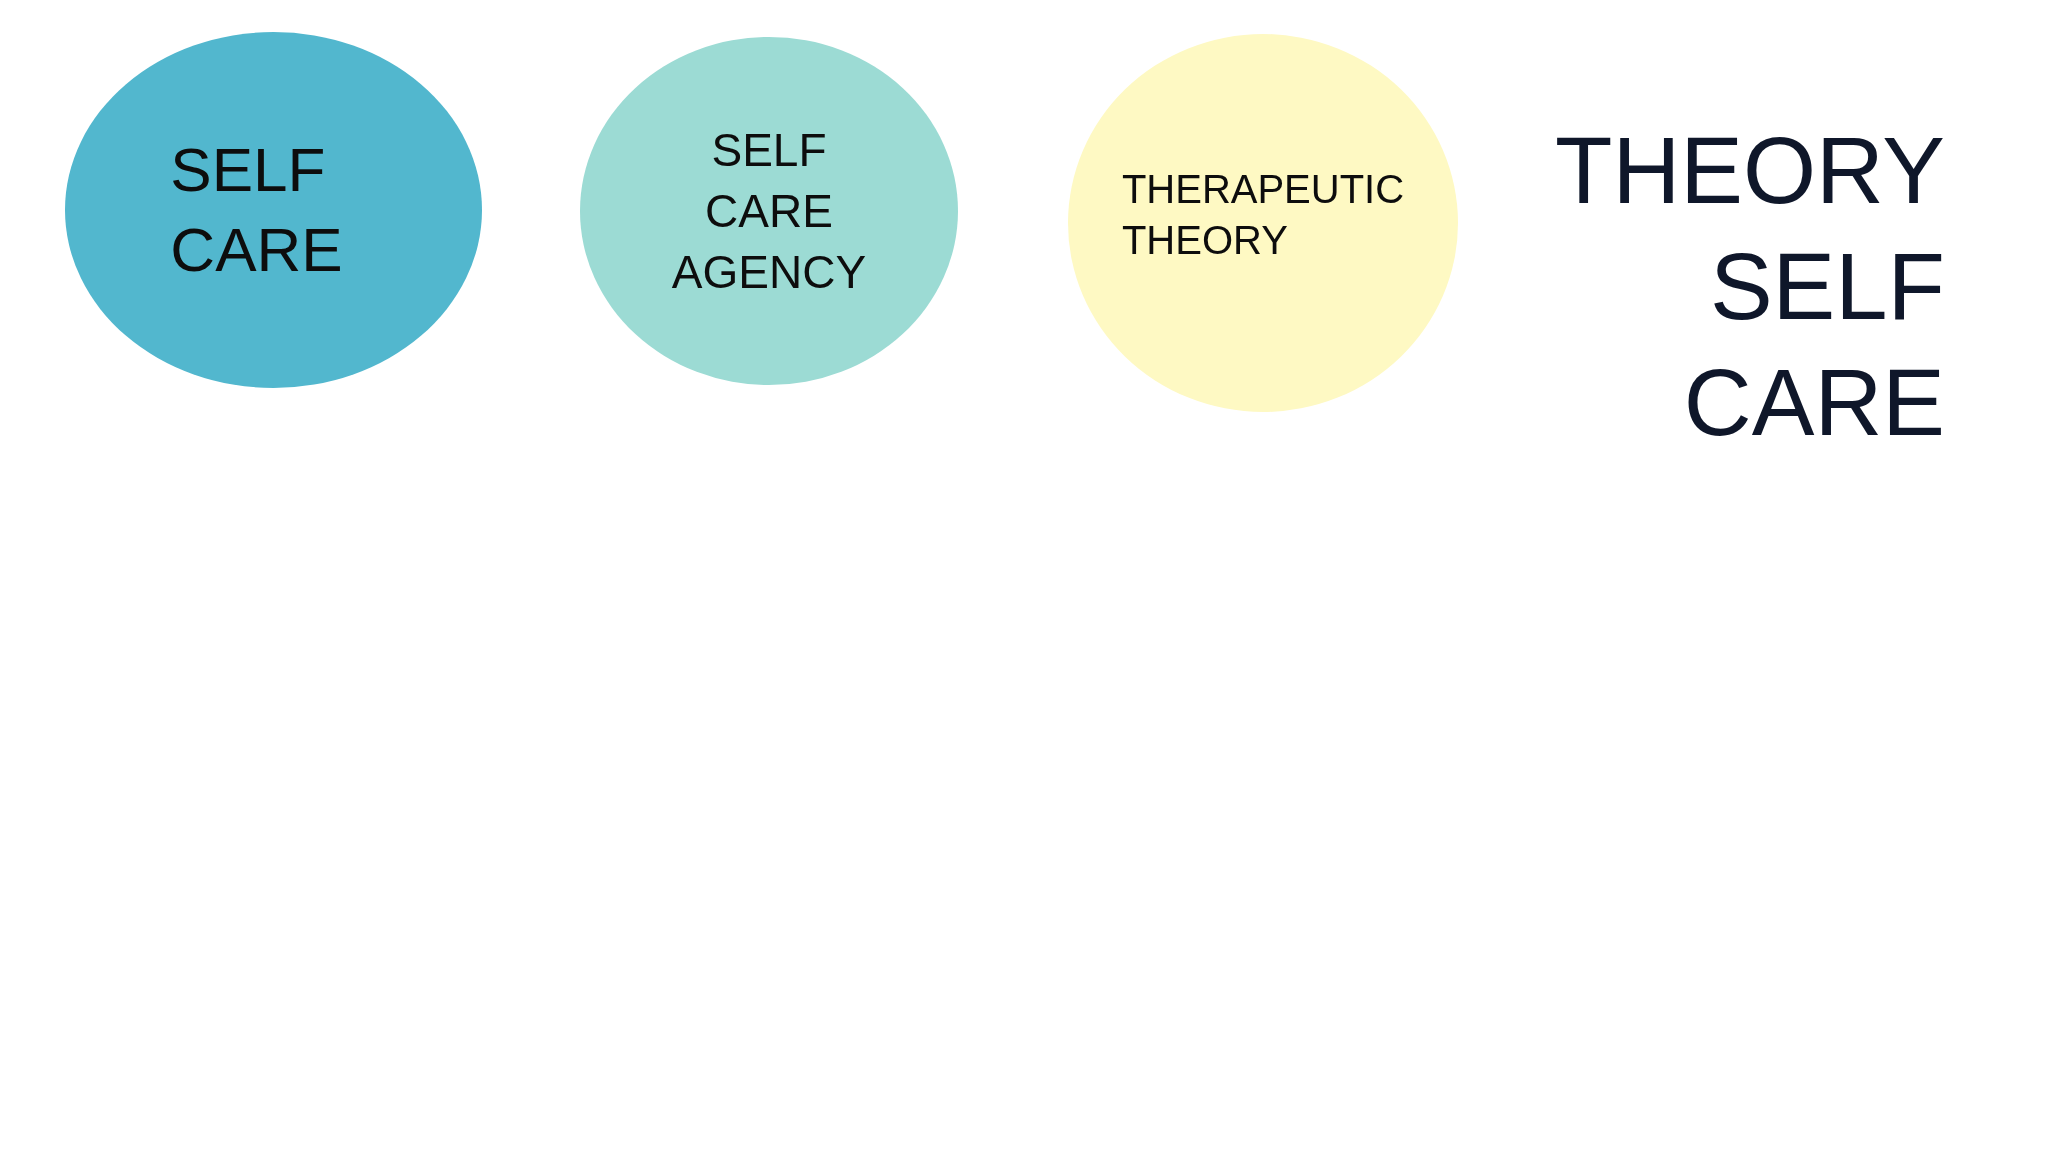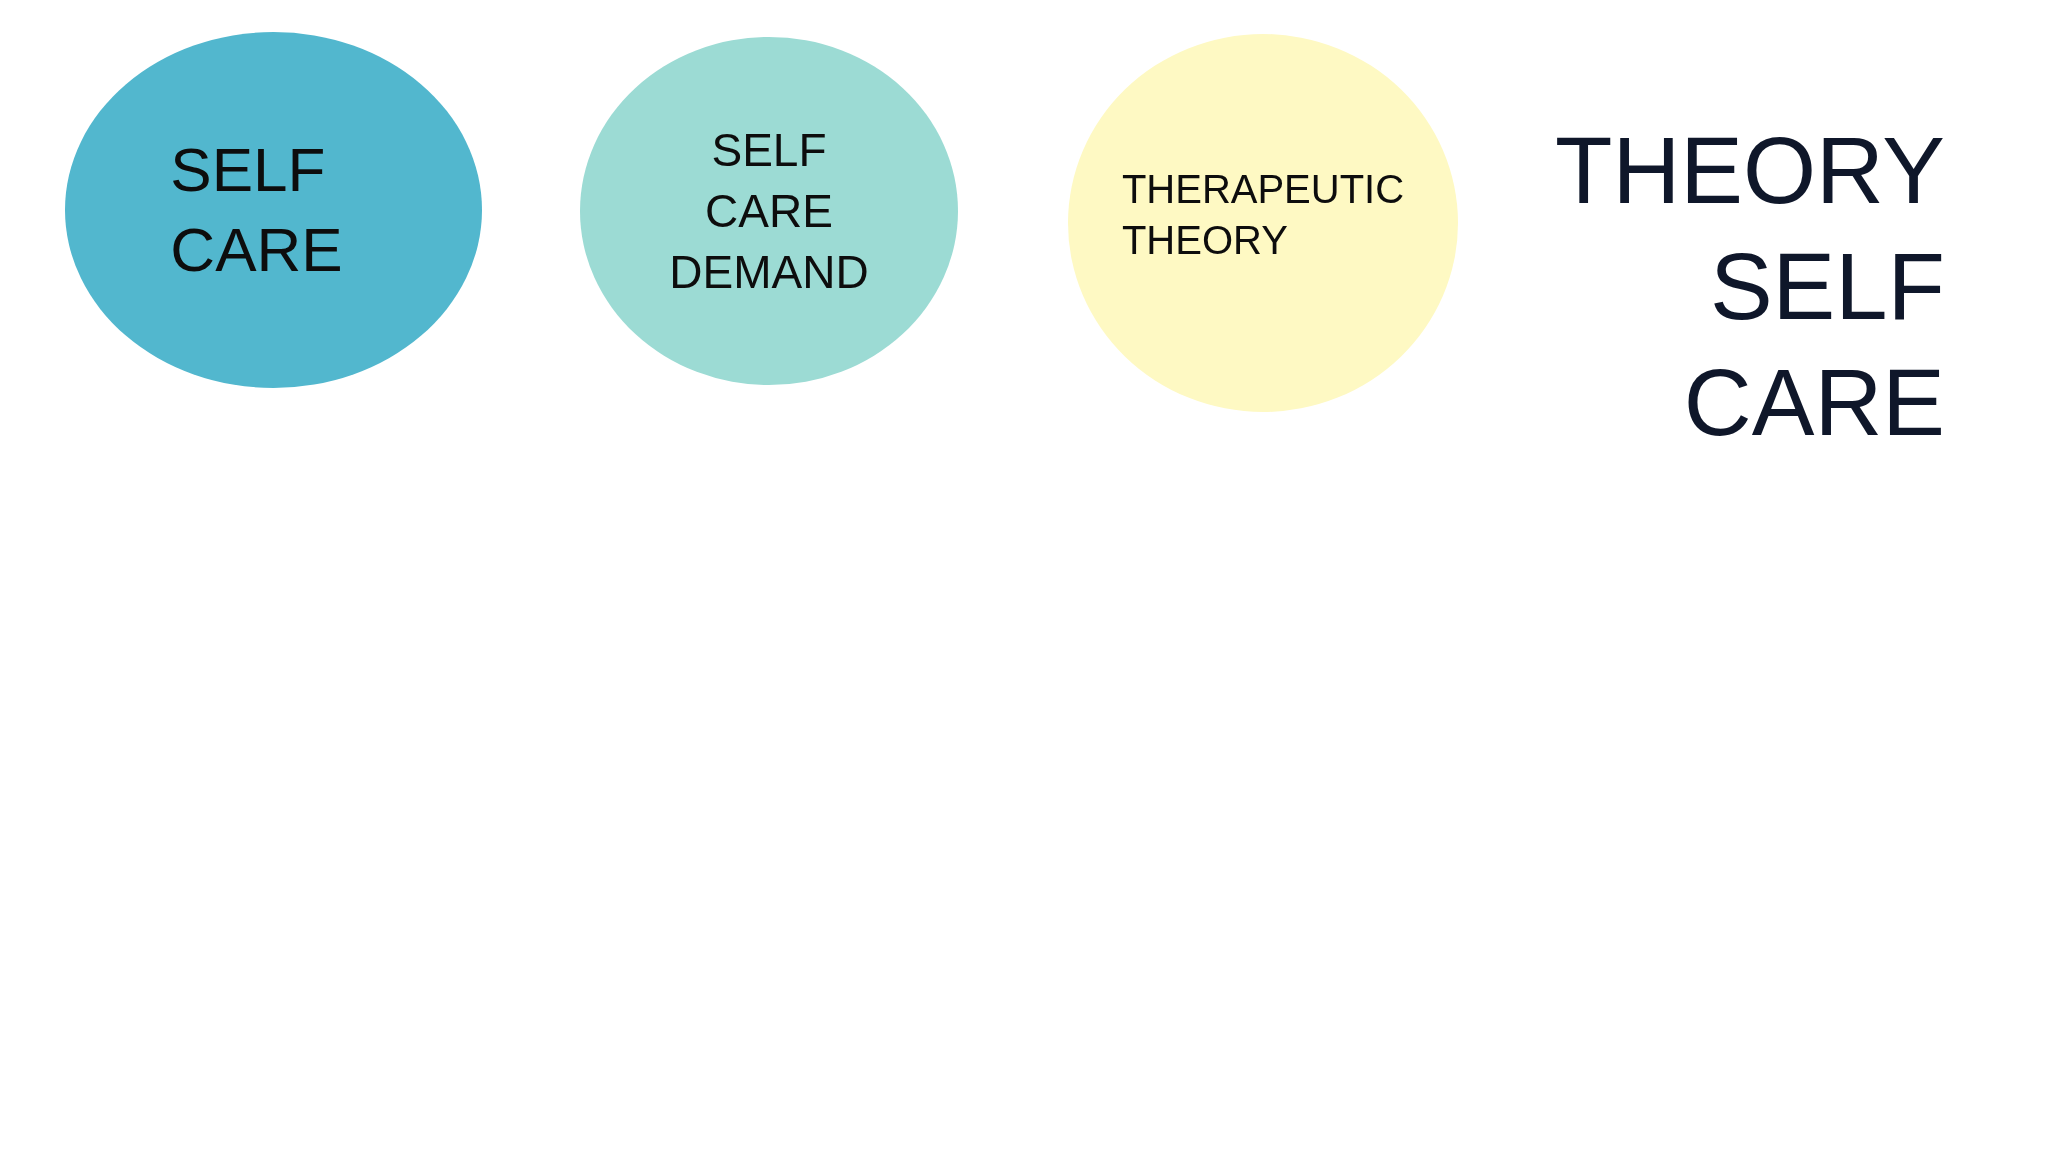--- a/index.html
+++ b/index.html
@@ -87,21 +87,21 @@
     <div class="label">
       <span>SELF</span>
       <span>CARE</span>
     </div>
   </div>
 
   <div class="bubble bubble-self-care-agency" style="background: rgb(156, 219, 212);">
     <div class="label">
       <span>SELF</span>
       <span>CARE</span>
-      <span>DEMAND</span>
+      <span>AGENCY</span>
     </div>
   </div>
 
   <div class="bubble bubble-therapeutic" style="background: #fef9c3;">
     <div class="label">
       <span>THERAPEUTIC</span>
       <span>THEORY</span>
     </div>
   </div>
 

